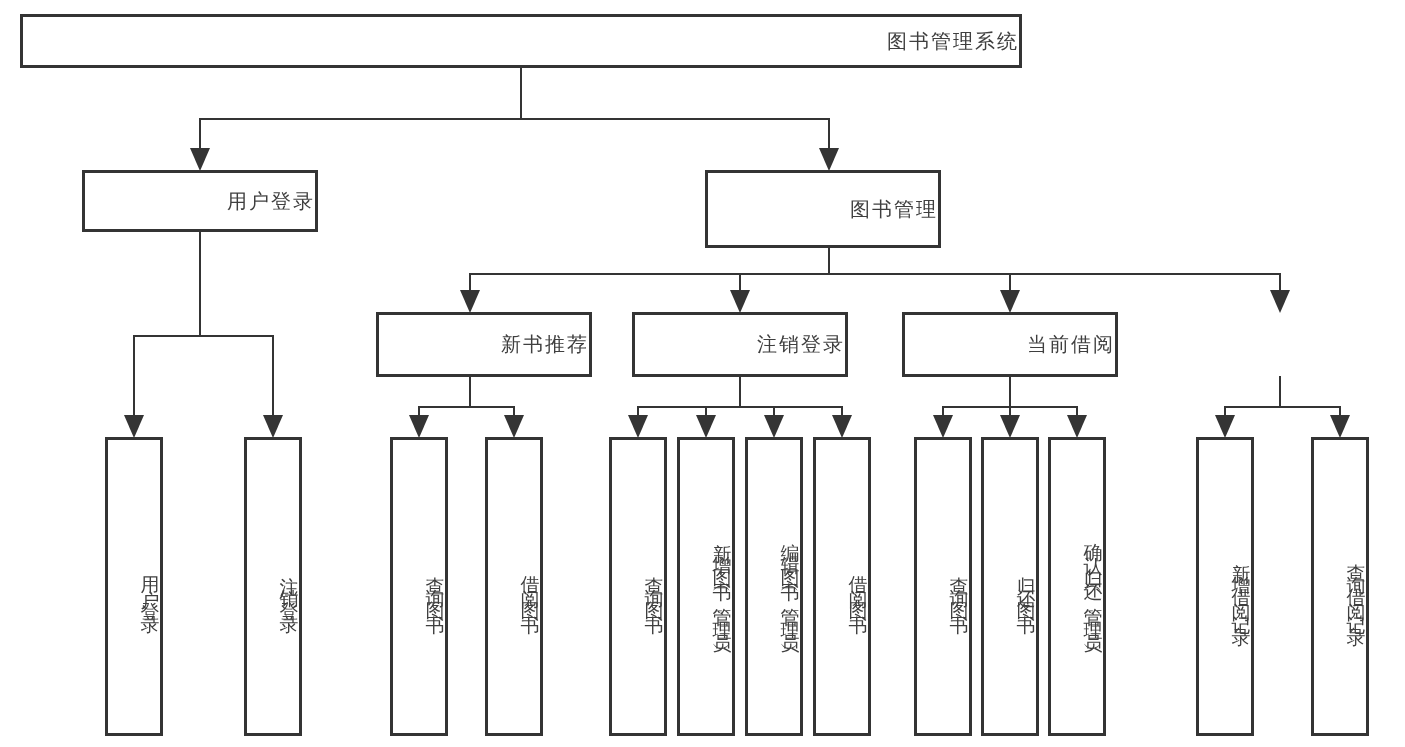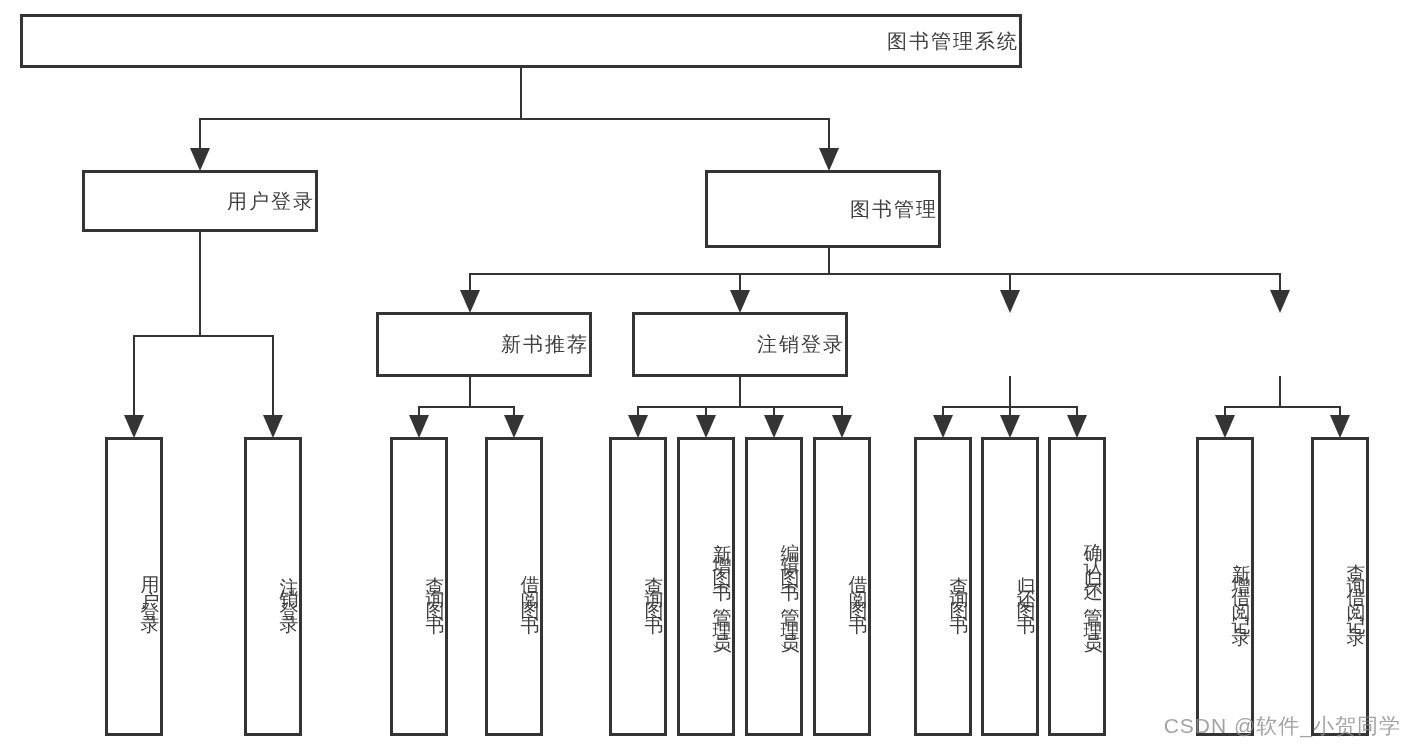--- a/index.html
+++ b/index.html
@@ -64,21 +64,20 @@
     color: var(--watermark-color, #8c8c8c);
     opacity: 0.8;
     z-index: 3;
     white-space: nowrap;
   }
 </style>
 </head>
 <body>
 
 <div id="stage">
-  <div class="watermark">CSDN @软件_小贺同学</div>
 <div class="cline" style="left: 520px; top: 67px; width: 2px; height: 53px;"></div>
     <div class="cline" style="left: 199px; top: 118px; width: 631px; height: 2px;"></div>
     <div class="cline" style="left: 199px; top: 118px; width: 2px; height: 40px;"></div>
     <div class="arrow" style="left: 190px; top: 148px;"></div>
     <div class="cline" style="left: 828px; top: 118px; width: 2px; height: 40px;"></div>
     <div class="arrow" style="left: 819px; top: 148px;"></div>
     <div class="cline" style="left: 828px; top: 231px; width: 2px; height: 44px;"></div>
     <div class="cline" style="left: 469px; top: 273px; width: 811.5px; height: 2px;"></div>
     <div class="cline" style="left: 469px; top: 273px; width: 2px; height: 27px;"></div>
     <div class="arrow" style="left: 460px; top: 290px;"></div>
@@ -132,20 +131,23 @@
     </div>
     <div class="node h" style="left: 705px; top: 170px; width: 236px; height: 78px;">
       <span class="label">图书管理</span>
     </div>
     <div class="node h" style="left: 376px; top: 312px; width: 216px; height: 65px;">
       <span class="label">新书推荐</span>
     </div>
     <div class="node h" style="left: 632px; top: 312px; width: 216px; height: 65px;">
       <span class="label">注销登录</span>
     </div>
+    <div class="node h" style="left: 902px; top: 312px; width: 216px; height: 65px;">
+      <span class="label">当前借阅</span>
+    </div>
     <div class="node v" style="left: 105px; top: 437px; width: 58px; height: 299px;">
       <span class="label">用户登录</span>
     </div>
     <div class="node v" style="left: 244px; top: 437px; width: 58px; height: 299px;">
       <span class="label">注销登录</span>
     </div>
     <div class="node v" style="left: 390px; top: 437px; width: 58px; height: 299px;">
       <span class="label">查询图书</span>
     </div>
     <div class="node v" style="left: 485px; top: 437px; width: 58px; height: 299px;">

